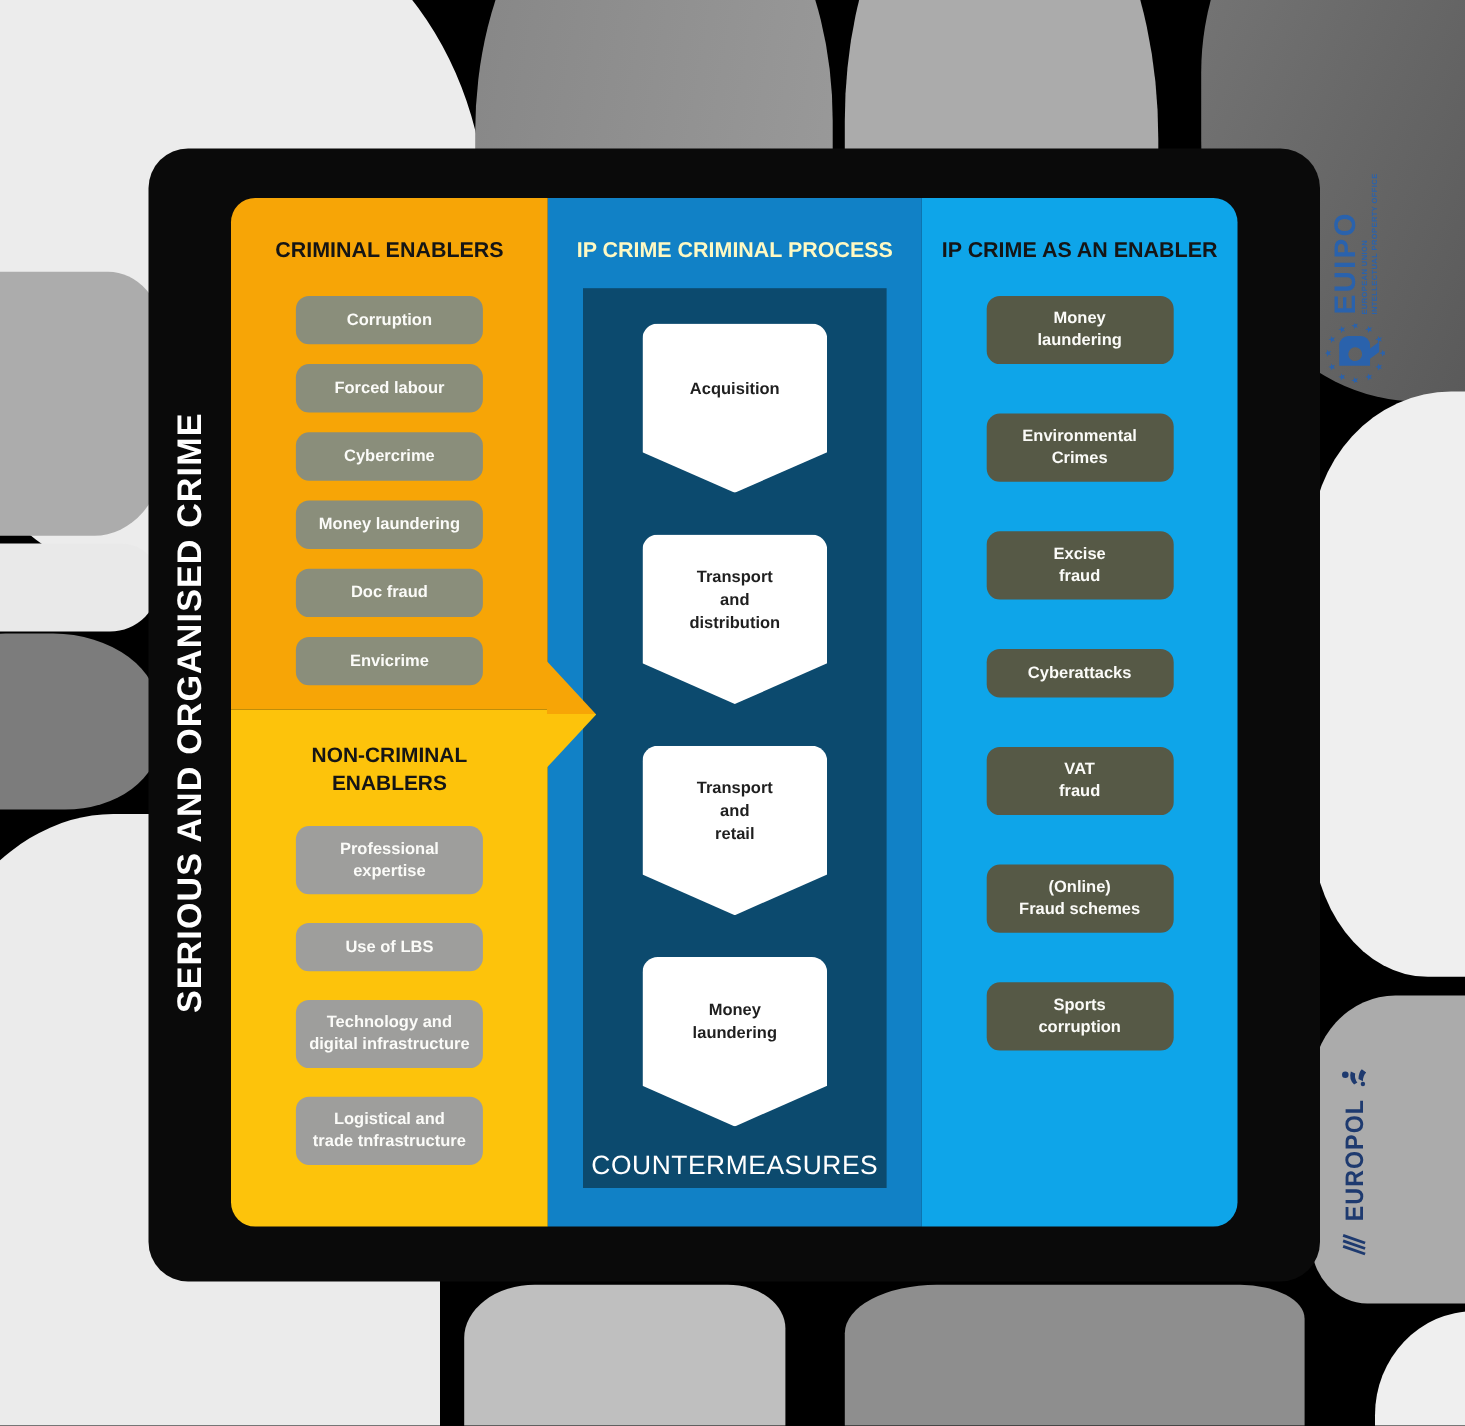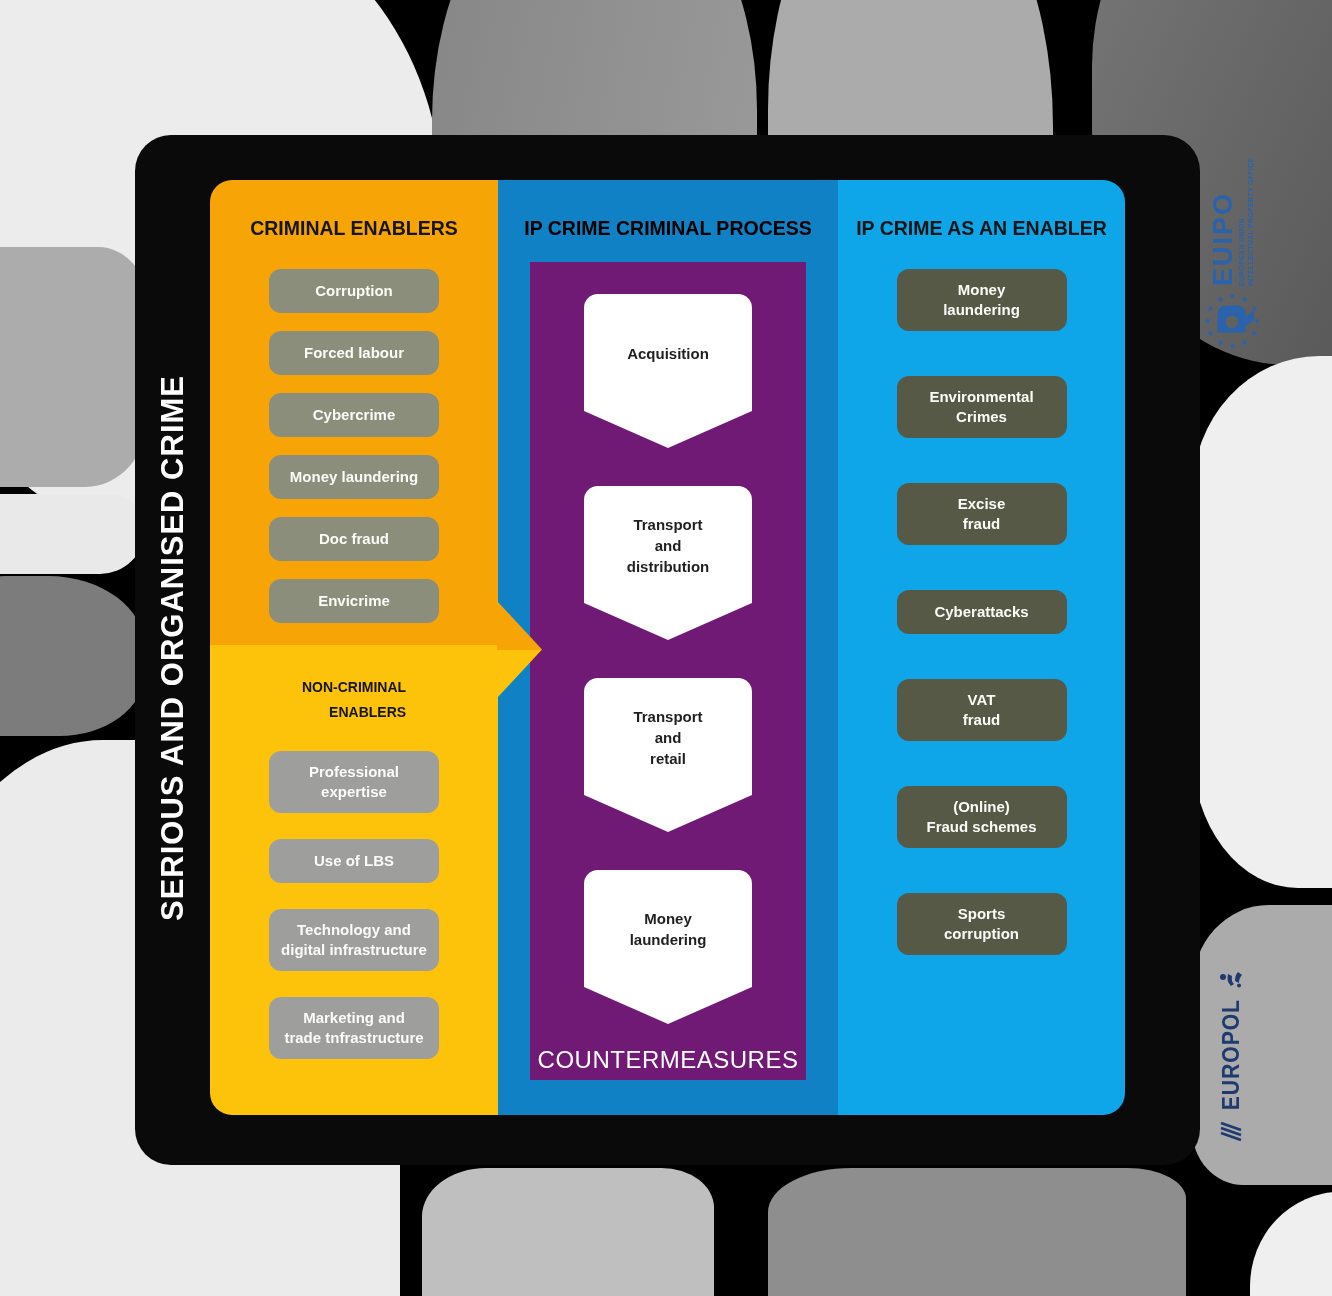--- a/index.html
+++ b/index.html
@@ -23,41 +23,41 @@
   .sec-criminal{position:absolute;left:0;top:0;width:288px;height:465px;
       background:#f7a506;border-radius:22px 0 0 0;}
   .sec-noncriminal{position:absolute;left:0;top:465px;width:288px;height:470px;
       background:#fdc30b;border-radius:0 0 0 22px;
       display:flex;flex-direction:column;align-items:center;padding-top:30px;box-sizing:border-box;}
   .col-blue{left:288px;width:340px;background:#1181c6;}
   .col-yellow{left:628px;width:287px;background:#0ea5e9;border-radius:0 22px 22px 0;}
 
   .col-title{position:absolute;top:36px;left:0;right:0;text-align:center;
       font-size:19.5px;font-weight:700;color:#151515;white-space:pre-line;line-height:25px;}
-  .col-title.on-blue{color:#000000;}
-  .nc-title{font-size:14px;font-weight:700;color:#151515;text-align:right;
+  .col-title.on-blue{color:#fef9c3;}
+  .nc-title{font-size:19px;font-weight:700;color:#151515;text-align:center;
       white-space:pre-line;line-height:25px;margin-bottom:26px;}
 
   .pill{width:170px;min-height:44px;border-radius:12px;box-sizing:border-box;
       display:flex;align-items:center;justify-content:center;text-align:center;
       color:#fbfbf8;font-size:15px;font-weight:600;line-height:20px;
       padding:11px 6px;white-space:pre-line;}
   .pill.criminal{background:#8a8e7b;}
   .pill.noncriminal{background:#9e9e9c;text-align:center;}
   .pill.enabler{background:#565946;}
 
   .stack-criminal{position:absolute;top:89px;left:0;right:0;
       display:flex;flex-direction:column;align-items:center;gap:18px;}
   .stack-noncriminal{display:flex;flex-direction:column;align-items:center;gap:26px;}
   .stack-enabler{position:absolute;top:89px;left:0;right:0;
       display:flex;flex-direction:column;align-items:center;gap:45px;}
 
   
   .process-box{position:absolute;left:32px;top:82px;width:276px;height:818px;
-      background:#701a75;display:flex;flex-direction:column;align-items:center;
+      background:#0c4a6e;display:flex;flex-direction:column;align-items:center;
       padding-top:32px;gap:38px;box-sizing:border-box;}
   .chev{width:168px;height:154px;background:#fff;border-radius:14px;
       clip-path:polygon(0 0,100% 0,100% 76%,50% 100%,0 76%);
       display:flex;align-items:center;justify-content:center;text-align:center;
       padding-bottom:36px;box-sizing:border-box;
       font-size:15px;font-weight:600;line-height:21px;color:#1f1f1f;white-space:pre-line;flex:0 0 auto;}
   .countermeasures{position:absolute;bottom:6px;left:0;right:0;text-align:center;
       color:#fff;font-size:24px;font-weight:500;letter-spacing:0.5px;margin-top:48px;}
 
   
@@ -159,21 +159,21 @@
       </div>
       <div class="sec-noncriminal">
         <div class="nc-title">NON-CRIMINAL
 ENABLERS</div>
         <div class="stack-noncriminal">
           <div class="pill noncriminal">Professional
 expertise</div>
           <div class="pill noncriminal">Use of LBS</div>
           <div class="pill noncriminal">Technology and
 digital infrastructure</div>
-          <div class="pill noncriminal">Marketing and
+          <div class="pill noncriminal">Logistical and
 trade tnfrastructure</div>
         </div>
       </div>
     </div>
 
     <div class="col col-blue">
       <div class="col-title on-blue">IP CRIME CRIMINAL PROCESS</div>
       <div class="process-box">
         <div class="chev">Acquisition</div>
         <div class="chev">Transport

